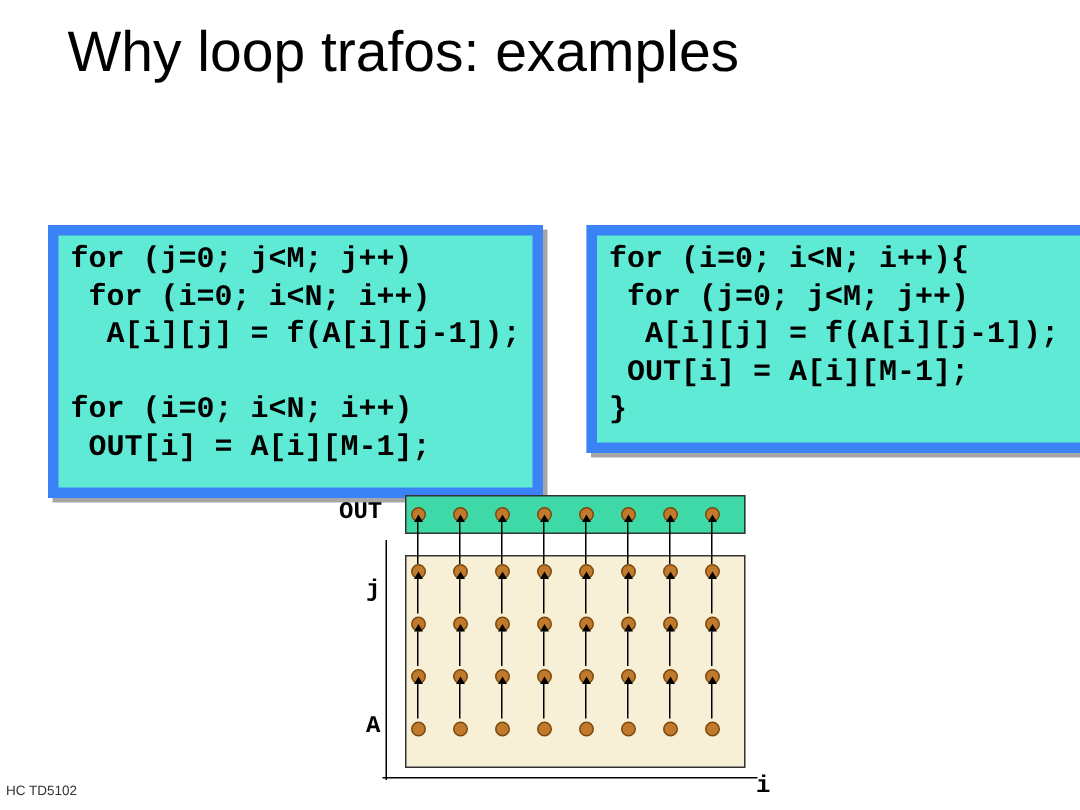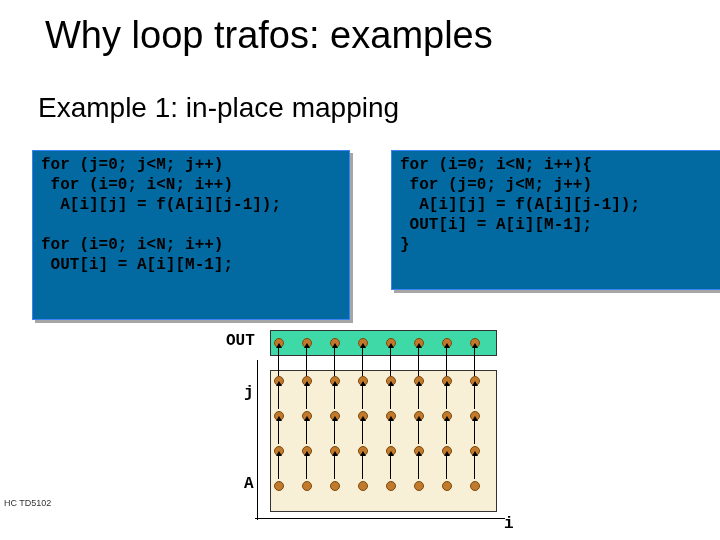--- a/index.html
+++ b/index.html
@@ -1,54 +1,53 @@
 <!DOCTYPE html>
 <html><head>
 <meta charset="utf-8">
 <style>
   html,body{margin:0;padding:0;width:720px;height:540px;background:#fff;font-family:Arial,Helvetica,sans-serif;color:#000;}
   .slide{position:relative;width:720px;height:444px;}
   .title{position:absolute;left:45px;top:14px;font-size:38px;}
   .subtitle{position:absolute;left:38px;top:92px;font-size:28px;}
   .codebox{
     position:absolute;
-    background:#0369a1;
-    border:1px solid #3b82f6;
+    background:#5eead4;
+    border:7px solid #3b82f6;
     box-shadow:3px 3px 0 rgba(0,0,0,.35);
     font-family:"Courier New",monospace;
     font-weight:bold;
-    font-size:16px;
+    font-size:20px;
     line-height:1.25;
     white-space:pre;
     padding:4px 8px;
   }
   .code-left{left:32px;top:150px;width:300px;height:160px;}
   .code-right{left:391px;top:150px;width:312px;height:130px;}
   .out-label{position:absolute;left:226px;top:332px;font-family:"Courier New",monospace;font-weight:bold;font-size:16px;}
   .j-label{position:absolute;left:244px;top:384px;font-family:"Courier New",monospace;font-weight:bold;font-size:16px;}
   .a-label{position:absolute;left:244px;top:475px;font-family:"Courier New",monospace;font-weight:bold;font-size:16px;}
   .i-label{position:absolute;left:504px;top:515px;font-family:"Courier New",monospace;font-weight:bold;font-size:16px;}
-  .footer{position:absolute;left:4px;top:498px;font-size:9px;color:#333;}
+  .footer{position:absolute;left:4px;top:522px;font-size:9px;color:#333;}
   .outbox{position:absolute;left:270px;top:330px;width:225px;height:24px;background:#3fd9a8;border:1px solid #333;}
   .gridbox{position:absolute;left:270px;top:370px;width:225px;height:140px;background:#f7f0d6;border:1px solid #333;}
   .axis-v{position:absolute;left:257px;top:360px;width:0;height:160px;border-left:1px solid #000;}
   .axis-h{position:absolute;left:255px;top:518px;width:250px;height:0;border-top:1px solid #000;}
   .dot{position:absolute;width:8px;height:8px;border-radius:50%;background:#c17a2b;border:1px solid #7a490f;}
   .arrow-up{position:absolute;width:0;height:22px;border-left:1.5px solid #000;}
   .arrow-up:after{
     content:"";position:absolute;top:-5px;left:-3px;width:0;height:0;
     border-left:3px solid transparent;border-right:3px solid transparent;border-bottom:5px solid #000;
   }
 </style>
 </head>
 <body>
 
 <div class="slide">
   <div class="title">Why loop trafos: examples</div>
-  <div class="subtitle">Example 1: in-place mapping</div>
 
   <div class="codebox code-left">for (j=0; j&lt;M; j++)
  for (i=0; i&lt;N; i++)
   A[i][j] = f(A[i][j-1]);
 
 for (i=0; i&lt;N; i++)
  OUT[i] = A[i][M-1];</div>
   <div class="codebox code-right">for (i=0; i&lt;N; i++){
  for (j=0; j&lt;M; j++)
   A[i][j] = f(A[i][j-1]);

